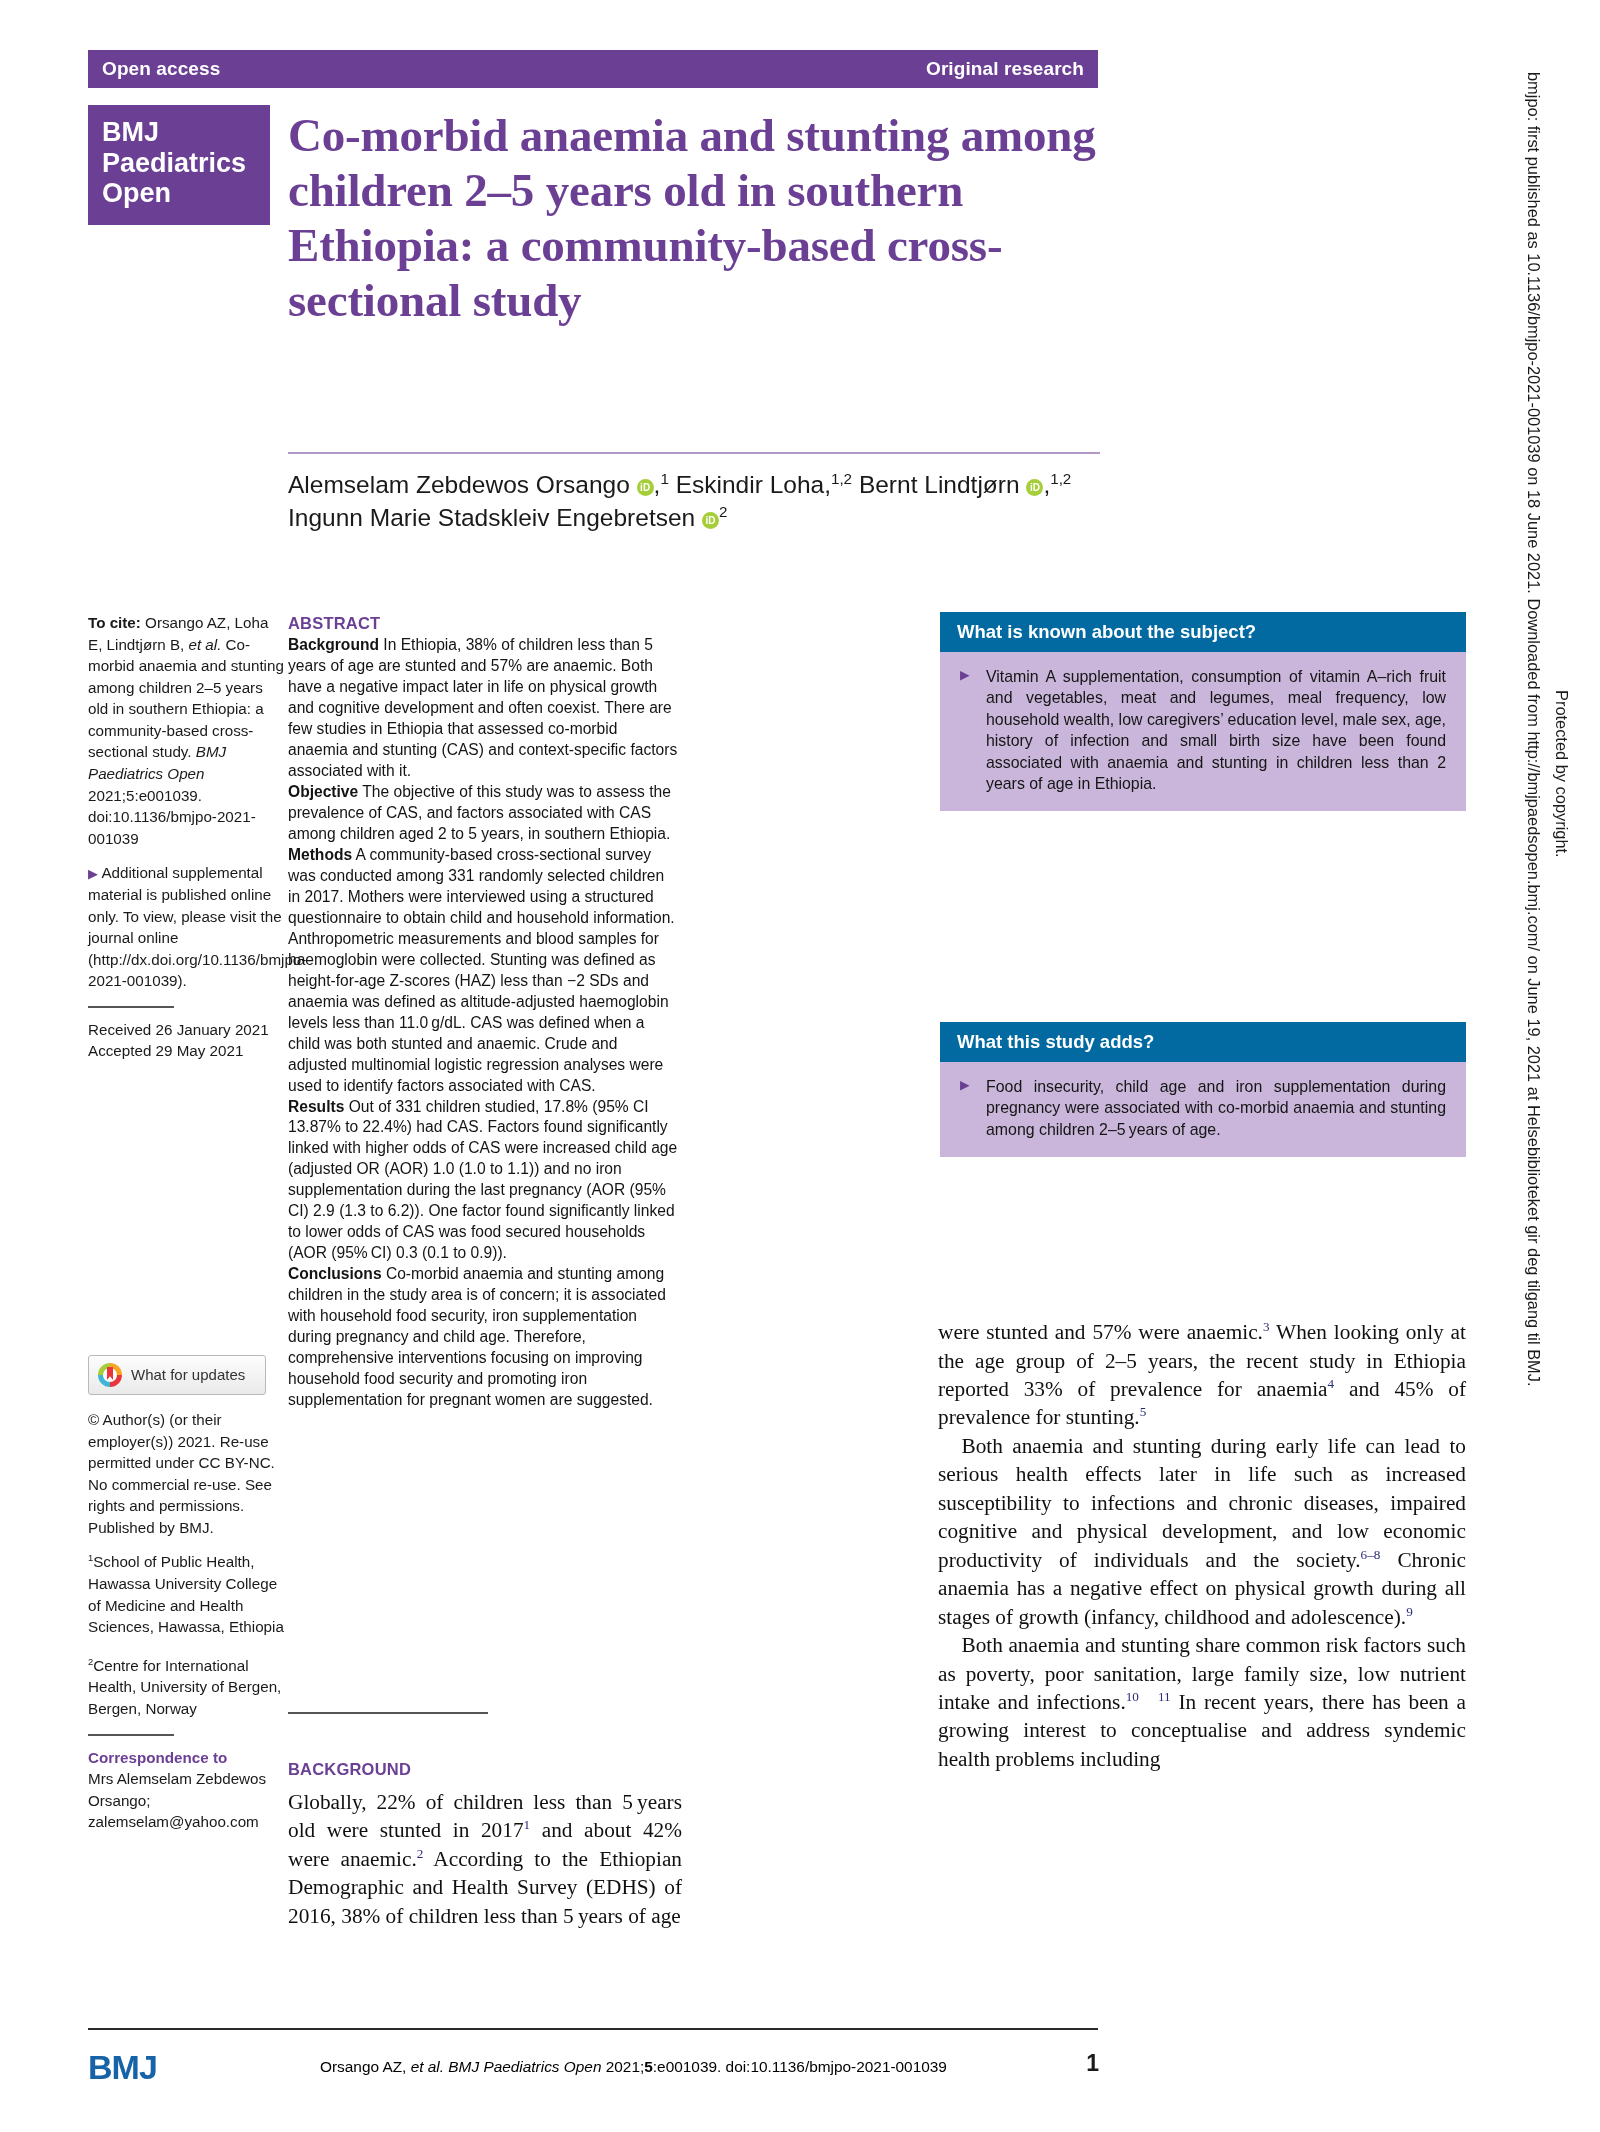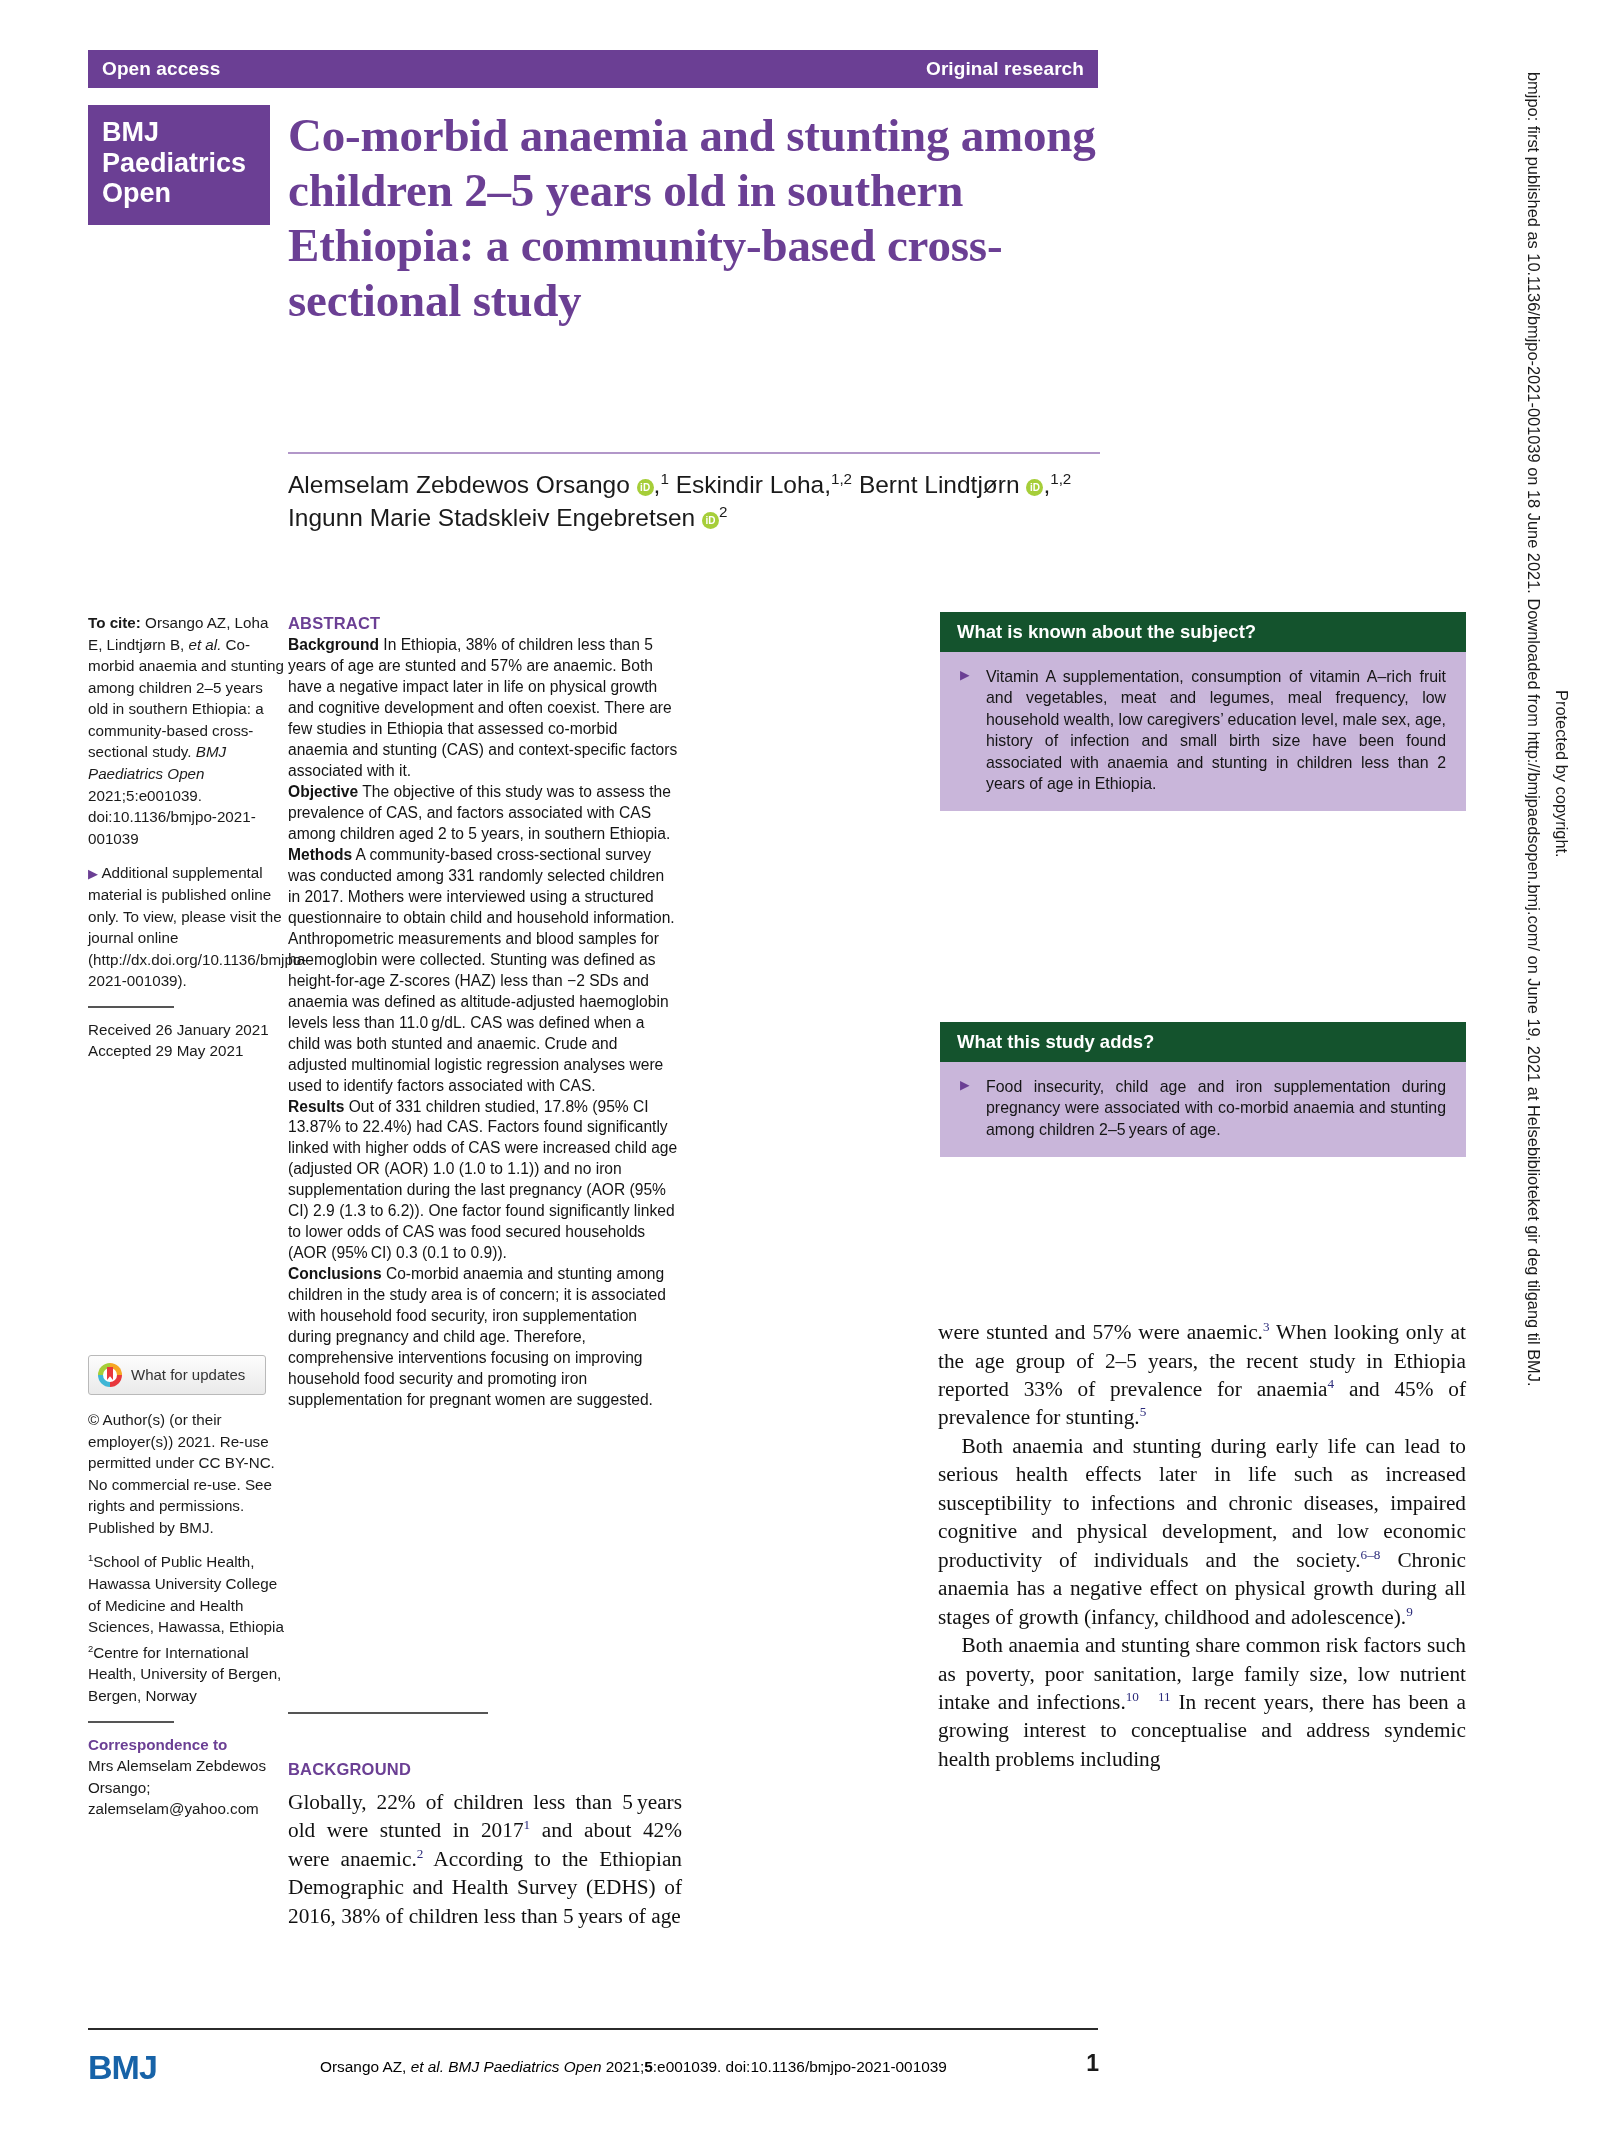--- a/index.html
+++ b/index.html
@@ -99,21 +99,21 @@
   .abs-head {
     color:#6b3f94; font-weight:bold; font-size:16.5px;
     letter-spacing:0.2px; margin-bottom:1px;
   }
   .abstract p { margin:0; }
   .abstract b { font-weight:bold; }
 
   
   .kbox { position:absolute; left:940px; width:526px; }
   .kbox .bhead {
-    background:#14532d; color:#fff; font-weight:bold; font-size:18.5px;
+    background:#0369a1; color:#fff; font-weight:bold; font-size:18.5px;
     padding:9px 17px;
   }
   .kbox .bbody {
     background:#c9b6da; padding:14px 20px 15px 20px;
     font-size:15.9px; line-height:1.345; color:#151515;
     text-align:justify;
   }
   .kbox ul { margin:0; padding:0; list-style:none; }
   .kbox li { position:relative; padding-left:26px; margin-bottom:2px; }
   .kbox li:before {
@@ -226,21 +226,21 @@
 
     <div style="height:280px;"></div>
 
     <div class="check-badge">
       <div class="ring"></div>
       <span>What for updates</span>
     </div>
 
     <p>© Author(s) (or their employer(s)) 2021. Re-use permitted under CC BY-NC. No commercial re-use. See rights and permissions. Published by BMJ.</p>
 
-    <p style="margin-bottom:4px;"><sup>1</sup><span>School of Public Health, Hawassa University College of Medicine and Health Sciences, Hawassa, Ethiopia</span></p>
+    <p style="margin-bottom:17px;"><sup>1</sup><span>School of Public Health, Hawassa University College of Medicine and Health Sciences, Hawassa, Ethiopia</span></p>
     <p><sup>2</sup><span>Centre for International Health, University of Bergen, Bergen, Norway</span></p>
 
     <div class="sb-rule"></div>
     <p><span class="corr-head">Correspondence to</span><br><span>Mrs Alemselam Zebdewos Orsango; zalemselam@yahoo.com</span></p>
   </div>
 
   <div class="abstract">
     <div class="abs-head">ABSTRACT</div>
     <p><b>Background</b><span> In Ethiopia, 38% of children less than 5 years of age are stunted and 57% are anaemic. Both have a negative impact later in life on physical growth and cognitive development and often coexist. There are few studies in Ethiopia that assessed co-morbid anaemia and stunting (CAS) and context-specific factors associated with it.</span></p>
     <p><b>Objective</b><span> The objective of this study was to assess the prevalence of CAS, and factors associated with CAS among children aged 2 to 5 years, in southern Ethiopia.</span></p>

